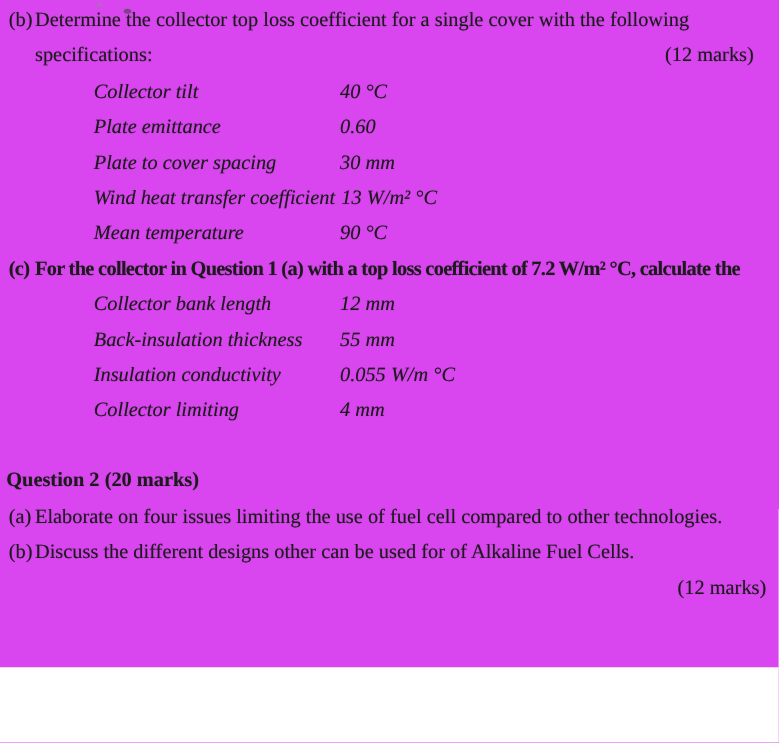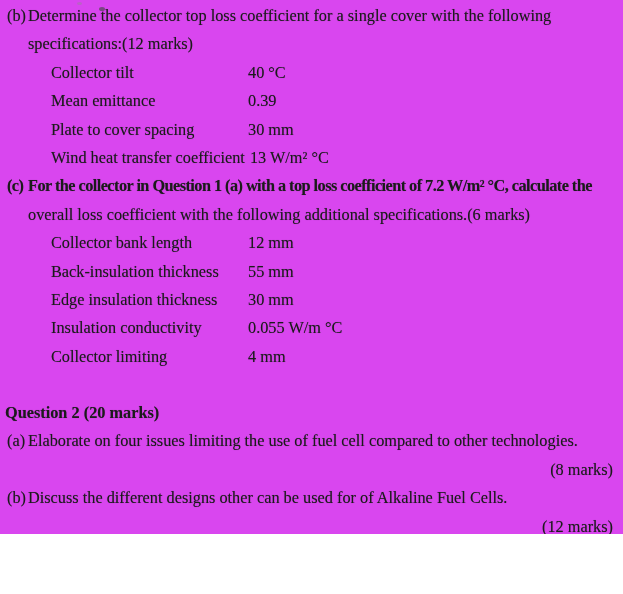--- a/index.html
+++ b/index.html
@@ -19,24 +19,25 @@
     color: #1b1b1b;
     padding-top: 2px;
     box-sizing: border-box;
     text-shadow: 0 0 0.7px rgba(25,25,25,0.45);
   }
   .line { white-space: nowrap; }
   .qline { padding-left: 7px; }
   .marker { display: inline-block; width: 21px; }
   .split {
     display: flex;
+    justify-content: space-between;
     padding-left: 28px;
     padding-right: 20px;
   }
-  .spec { padding-left: 51px; }
+  .spec { padding-left: 75px; font-style: italic; }
   .spec-name { display: inline-block; min-width: 192px; }
   .spec-value { padding-left: 5px; }
   .tight { letter-spacing: -0.55px; font-weight: bold; }
   .heading { font-weight: bold; padding-left: 5px; margin-top: 27.6px; }
   .marks-line { text-align: right; padding-right: 10px; }
   .artifact {
     position: absolute;
     border-radius: 50%;
     background: rgba(70,70,70,0.65);
   }
@@ -55,61 +56,54 @@
   </div>
   <div class="line split">
     <span>specifications:</span>
     <span>(12 marks)</span>
   </div>
 
   <div class="line spec">
     <span class="spec-name">Collector tilt</span><span class="spec-value">40 °C</span>
   </div>
   <div class="line spec">
-    <span class="spec-name">Mean emittance</span><span class="spec-value">0.39</span>
+    <span class="spec-name">Plate emittance</span><span class="spec-value">0.60</span>
   </div>
   <div class="line spec">
     <span class="spec-name">Plate to cover spacing</span><span class="spec-value">30 mm</span>
   </div>
   <div class="line spec">
     <span class="spec-name">Wind heat transfer coefficient</span><span class="spec-value">13 W/m² °C</span>
   </div>
+  <div class="line spec">
+    <span class="spec-name">Mean temperature</span><span class="spec-value">90 °C</span>
+  </div>
 
   <div class="line qline tight">
     <span class="marker">(c)</span><span>For the collector in Question 1 (a) with a top loss coefficient of 7.2 W/m² °C, calculate the</span>
-  </div>
-  <div class="line split">
-    <span>overall loss coefficient with the following additional specifications.</span>
-    <span>(6 marks)</span>
   </div>
 
   <div class="line spec">
     <span class="spec-name">Collector bank length</span><span class="spec-value">12 mm</span>
   </div>
   <div class="line spec">
     <span class="spec-name">Back-insulation thickness</span><span class="spec-value">55 mm</span>
-  </div>
-  <div class="line spec">
-    <span class="spec-name">Edge insulation thickness</span><span class="spec-value">30 mm</span>
   </div>
   <div class="line spec">
     <span class="spec-name">Insulation conductivity</span><span class="spec-value">0.055 W/m °C</span>
   </div>
   <div class="line spec">
     <span class="spec-name">Collector limiting</span><span class="spec-value">4 mm</span>
   </div>
 
   <div class="line heading">Question 2 (20 marks)</div>
 
   <div class="line qline">
     <span class="marker">(a)</span><span>Elaborate on four issues limiting the use of fuel cell compared to other technologies.</span>
   </div>
-  <div class="line marks-line">
-    <span>(8 marks)</span>
-  </div>
 
   <div class="line qline">
     <span class="marker">(b)</span><span>Discuss the different designs other can be used for of Alkaline Fuel Cells.</span>
   </div>
   <div class="line marks-line">
     <span>(12 marks)</span>
   </div>
 
 </div>
 

